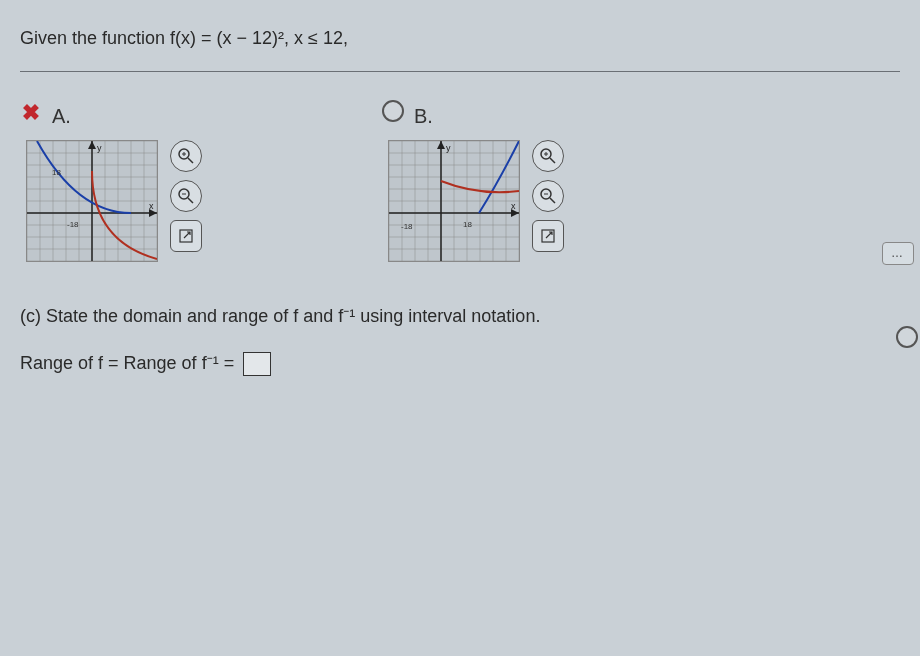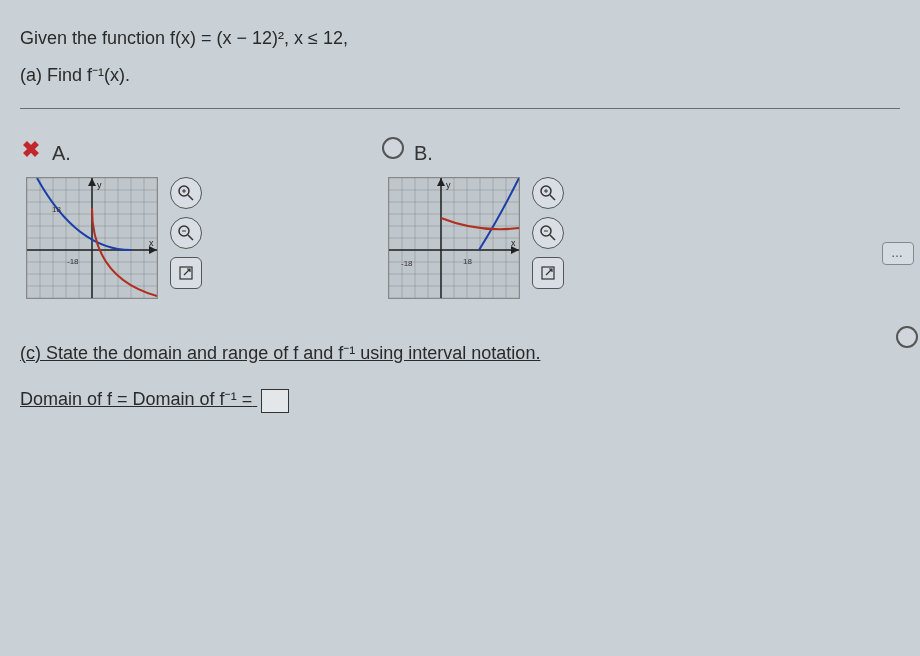--- a/index.html
+++ b/index.html
@@ -95,38 +95,37 @@
     display: flex;
     align-items: center;
     justify-content: center;
     cursor: pointer;
   }
   .tool-btn.square { border-radius: 6px; }
   svg.graph {
     background: #bfc6cc;
     border: 1px solid #888;
   }
-  .part-c { margin-top: 20px; text-decoration: underline; }
+  .part-c { margin-top: 20px; }
   .answer-box {
     display: inline-block;
     width: 26px;
     height: 22px;
     border: 1.5px solid #333;
     background: #e3e7ea;
     vertical-align: middle;
     margin-left: 4px;
     cursor: text;
   }
 </style>
 </head>
 <body>
 
 <div class="problem-text">
   <p>Given the function f(x) = (x − 12)², x ≤ 12,</p>
-  <p>(a) Find f⁻¹(x).</p>
 </div>
 
 <hr class="hr">
 
 <div class="ellipsis-pill">…</div>
 
 <div class="choices">
 
   <div>
     <div class="choice">
@@ -270,16 +269,16 @@
     </div>
   </div>
 
 </div>
 
 <div class="circle-mark right-circle"></div>
 
 <div class="part-c">
   <p>(c) State the domain and range of f and f⁻¹ using interval notation.</p>
   <p>
-    <span>Domain of f = Domain of f⁻¹ =</span>
+    <span>Range of f = Range of f⁻¹ =</span>
     <span class="answer-box"></span>
   </p>
 </div>
 
 </body></html>

